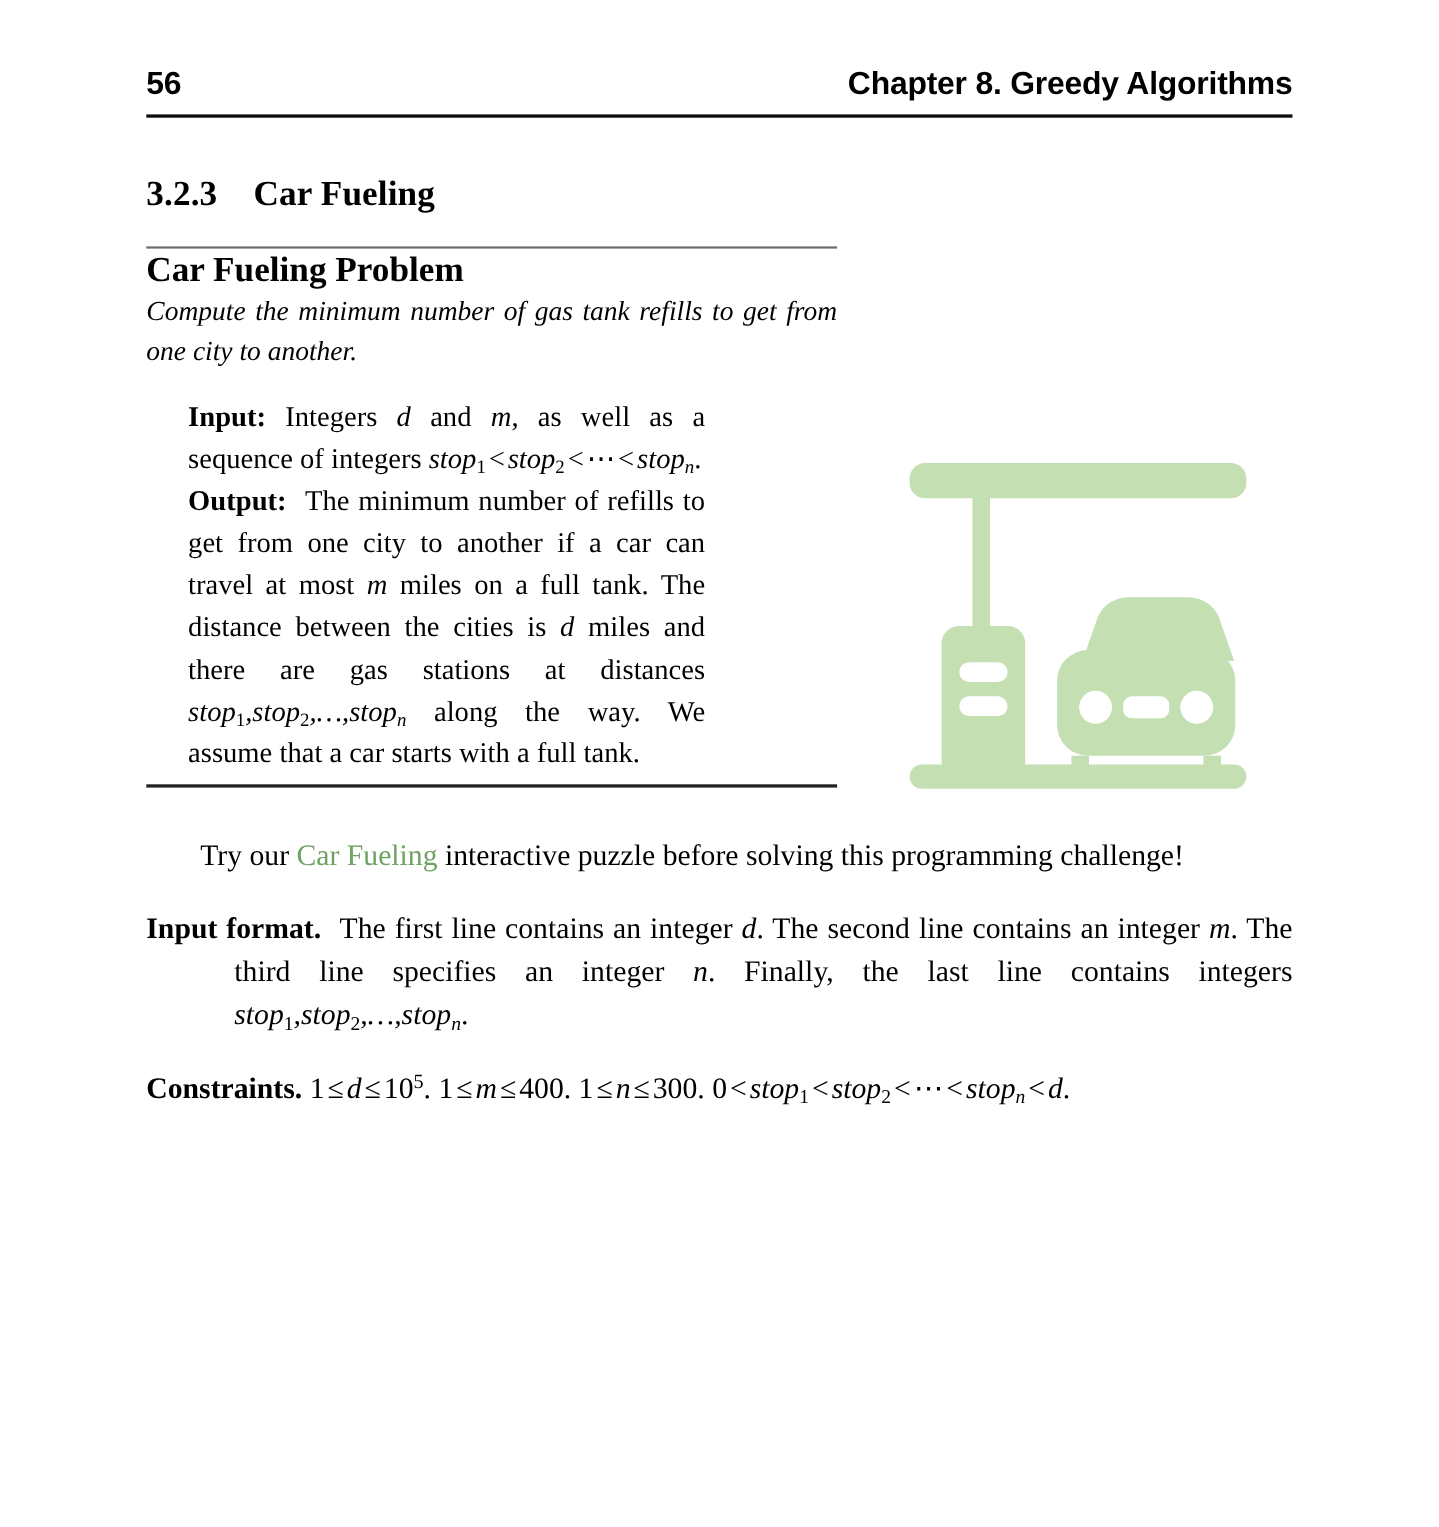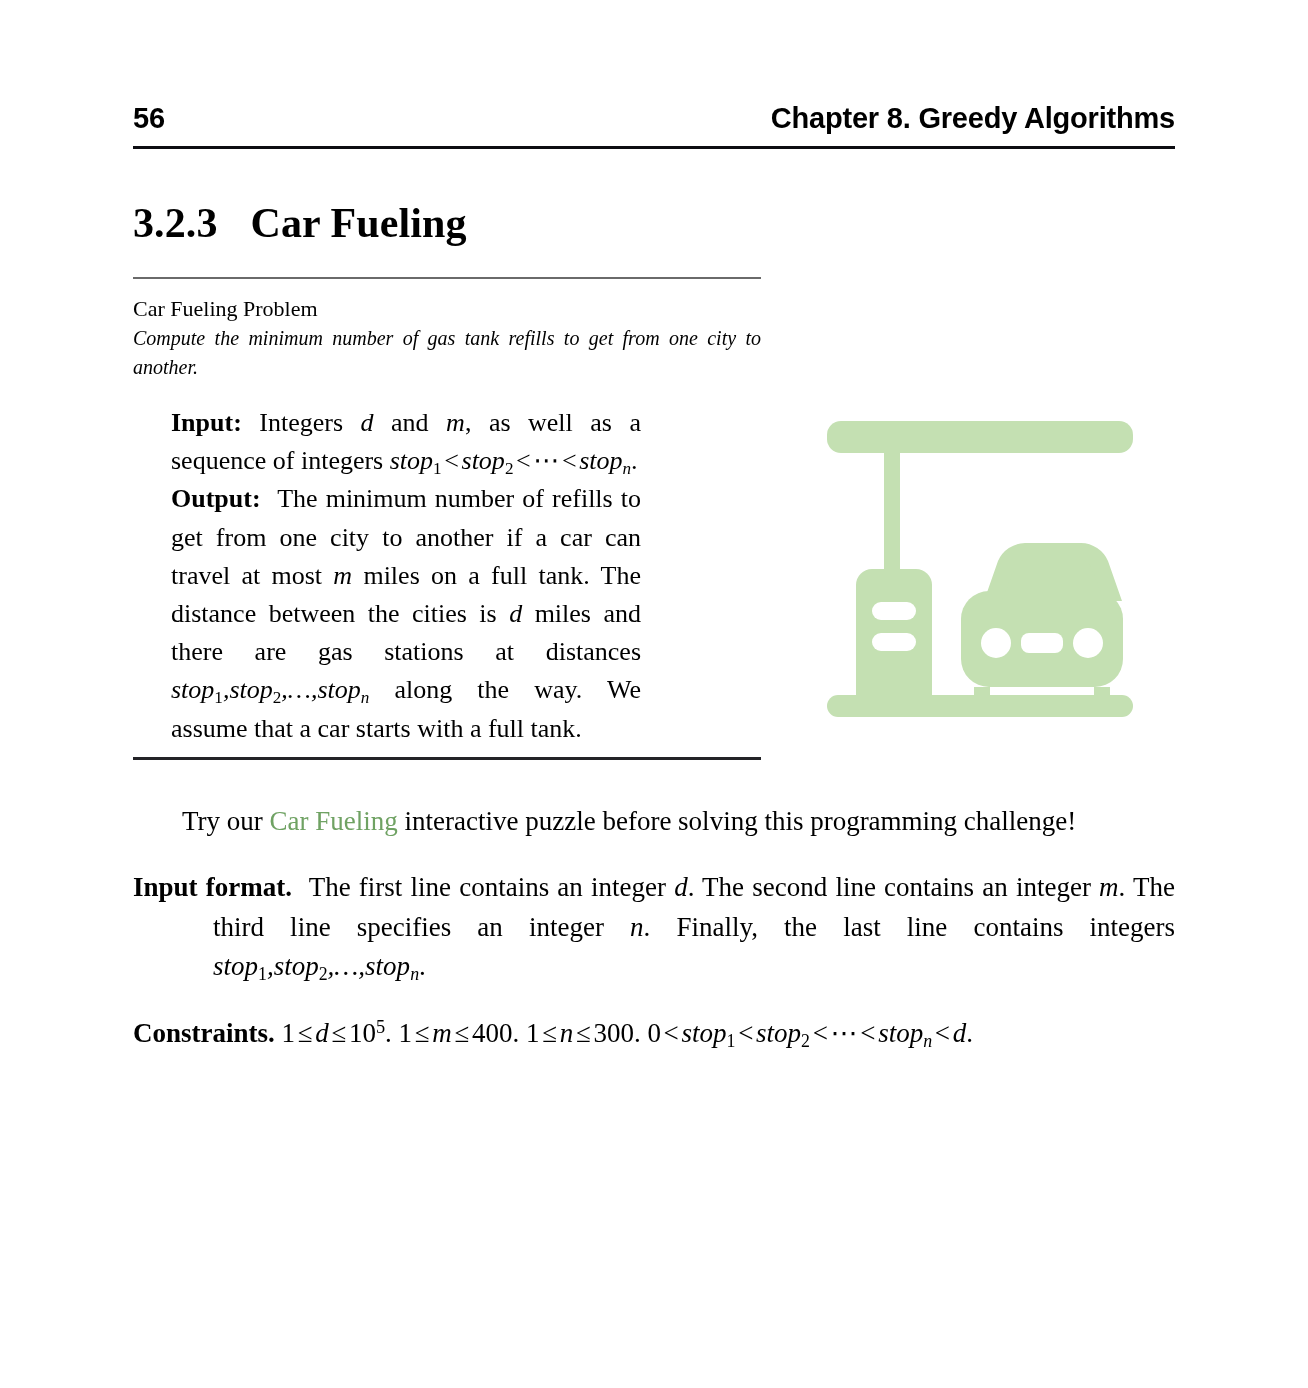--- a/index.html
+++ b/index.html
@@ -25,41 +25,40 @@
 
   
   .running-head {
     display: flex;
     align-items: baseline;
     justify-content: space-between;
     padding-top: 62px;
     font-family: "Liberation Sans", "DejaVu Sans", sans-serif;
     font-weight: bold;
     letter-spacing: -0.2px;
-    margin-top: 42px;
   }
   .folio {
     font-size: 29px;
     line-height: 1;
   }
   .head-title {
     font-size: 29px;
     line-height: 1;
   }
   .head-rule {
     margin-top: 13px;
     height: 3px;
     background: #0d0d12;
     width: 100%;
   }
 
   
   .sec-head {
     margin-top: 50px;
-    font-size: 42px;
+    font-size: 32px;
     font-weight: bold;
     letter-spacing: 0.1px;
     white-space: pre;
   }
   .sec-num { }
   .sec-gap { display: inline-block; width: 33px; }
 
   
   .problem-box {
     width: 628px;
@@ -70,27 +69,26 @@
     background: #6a6a6a;
     width: 100%;
   }
   .box-rule-bottom {
     height: 3px;
     background: #232327;
     width: 100%;
     margin-top: 9px;
   }
   .problem-title {
-    font-size: 22px;
-    font-weight: normal;
-    margin-top: 17px;
+    font-size: 32px;
+    font-weight: bold;
     line-height: 1.18;
   }
   .problem-desc {
-    font-size: 20px;
+    font-size: 25px;
     font-style: italic;
     line-height: 1.45;
     text-align: justify;
     margin-top: 2px;
   }
   .io-block {
     margin-top: 22px;
     margin-left: 38px;
     width: 470px;
     font-size: 26px;

